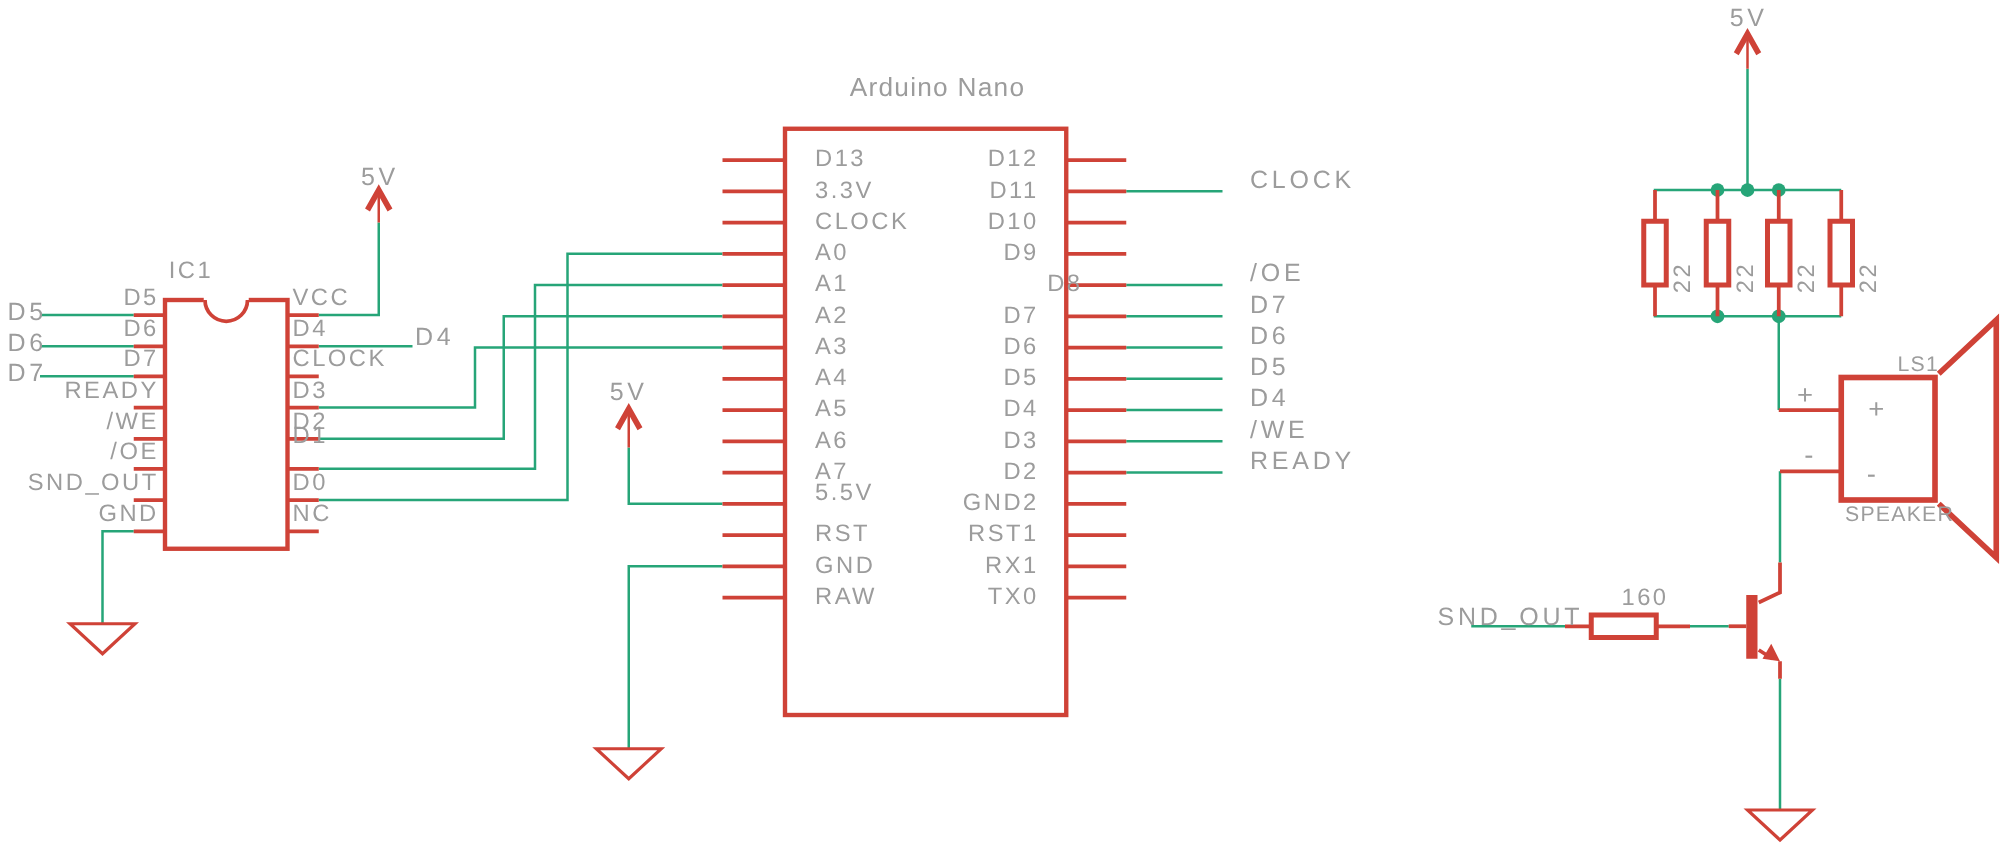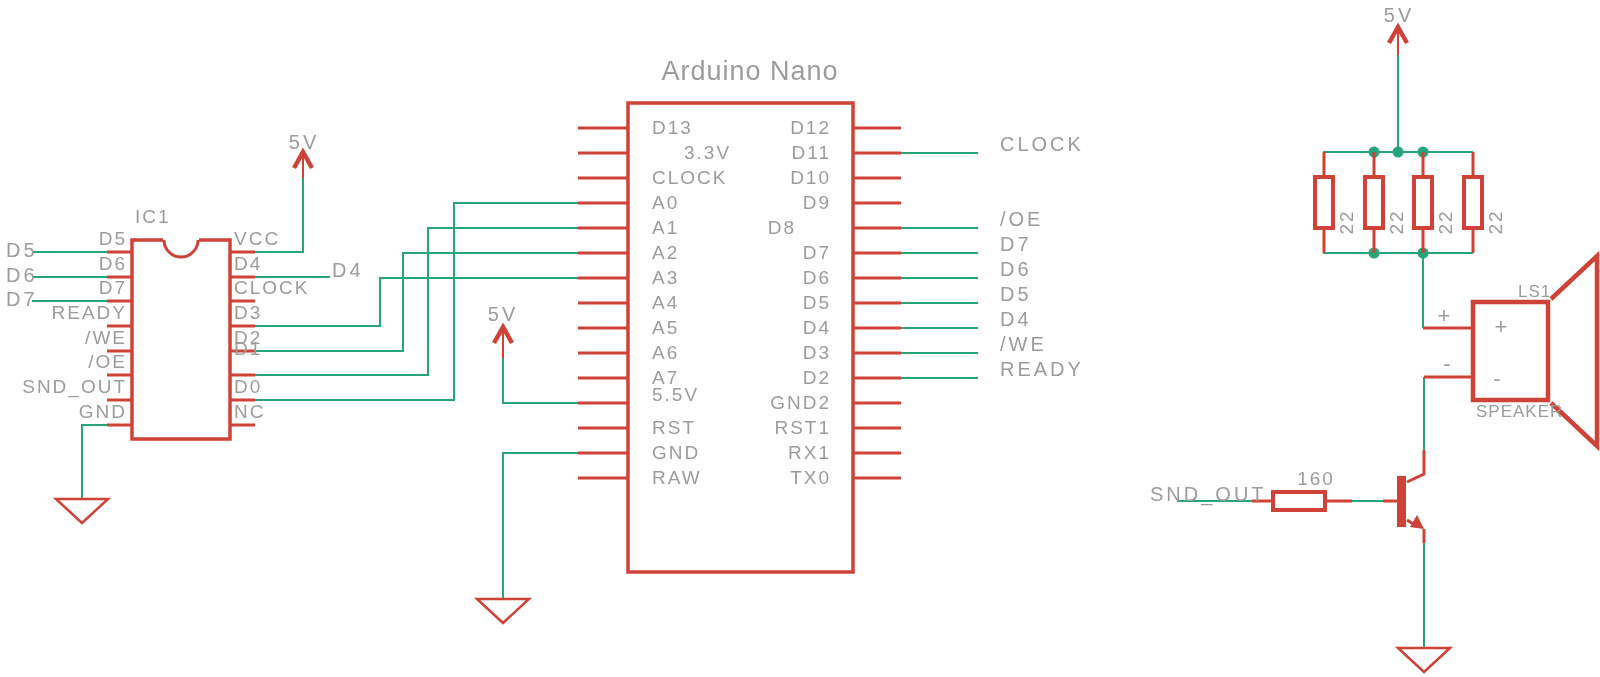--- a/index.html
+++ b/index.html
@@ -8,21 +8,21 @@
   .canvas svg{position:absolute;left:0;top:0;}
   .lbl{position:absolute;color:#9c9c9c;font-size:20px;line-height:22px;letter-spacing:3px;
        white-space:nowrap;}
   .pin{position:absolute;color:#9c9c9c;font-size:19px;line-height:22px;letter-spacing:2px;
        white-space:nowrap;}
   .ra{text-align:right;}
   .ctr{transform:translateX(-50%);}
   .mid{transform:translate(-50%,-50%);}
   .rot{transform:translate(-50%,-50%) rotate(-90deg);}
   .small{font-size:17px;letter-spacing:1px;}
-  .title{font-size:27px;letter-spacing:1px;}
+  .title{font-size:21px;letter-spacing:1px;}
   .sign{font-size:22px;letter-spacing:0;}
 </style>
 </head>
 <body>
 
 <div class="canvas">
 
 <svg width="1600" height="677" viewBox="0 0 1600 677">
 
   <g stroke="#26a578" stroke-width="2" fill="none">
@@ -146,39 +146,39 @@
   <div class="pin" style="left:234px;top:401px">NC</div>
 
   <div class="lbl" style="left:332px;top:259px">D4</div>
 
   <div class="lbl ctr" style="left:304px;top:131px">5V</div>
   <div class="lbl ctr" style="left:503px;top:303px">5V</div>
   <div class="lbl ctr" style="left:1399px;top:4px">5V</div>
 
   <div class="lbl title ctr" style="left:750px;top:60px">Arduino Nano</div>
   <div class="pin" style="left:652px;top:117px">D13</div>
-  <div class="pin" style="left:684px;top:142px">3.3V</div>
+  <div class="pin" style="left:652px;top:142px">3.3V</div>
   <div class="pin" style="left:652px;top:167px">CLOCK</div>
   <div class="pin" style="left:652px;top:192px">A0</div>
   <div class="pin" style="left:652px;top:217px">A1</div>
   <div class="pin" style="left:652px;top:242px">A2</div>
   <div class="pin" style="left:652px;top:267px">A3</div>
   <div class="pin" style="left:652px;top:292px">A4</div>
   <div class="pin" style="left:652px;top:317px">A5</div>
   <div class="pin" style="left:652px;top:342px">A6</div>
   <div class="pin" style="left:652px;top:367px">A7</div>
   <div class="pin" style="left:652px;top:384px">5.5V</div>
   <div class="pin" style="left:652px;top:417px">RST</div>
   <div class="pin" style="left:652px;top:442px">GND</div>
   <div class="pin" style="left:652px;top:467px">RAW</div>
   <div class="pin ra" style="right:769px;top:117px">D12</div>
   <div class="pin ra" style="right:769px;top:142px">D11</div>
   <div class="pin ra" style="right:769px;top:167px">D10</div>
   <div class="pin ra" style="right:769px;top:192px">D9</div>
-  <div class="pin ra" style="right:804px;top:217px">D8</div>
+  <div class="pin ra" style="right:734px;top:217px">D8</div>
   <div class="pin ra" style="right:769px;top:242px">D7</div>
   <div class="pin ra" style="right:769px;top:267px">D6</div>
   <div class="pin ra" style="right:769px;top:292px">D5</div>
   <div class="pin ra" style="right:769px;top:317px">D4</div>
   <div class="pin ra" style="right:769px;top:342px">D3</div>
   <div class="pin ra" style="right:769px;top:367px">D2</div>
   <div class="pin ra" style="right:769px;top:392px">GND2</div>
   <div class="pin ra" style="right:769px;top:417px">RST1</div>
   <div class="pin ra" style="right:769px;top:442px">RX1</div>
   <div class="pin ra" style="right:769px;top:467px">TX0</div>

